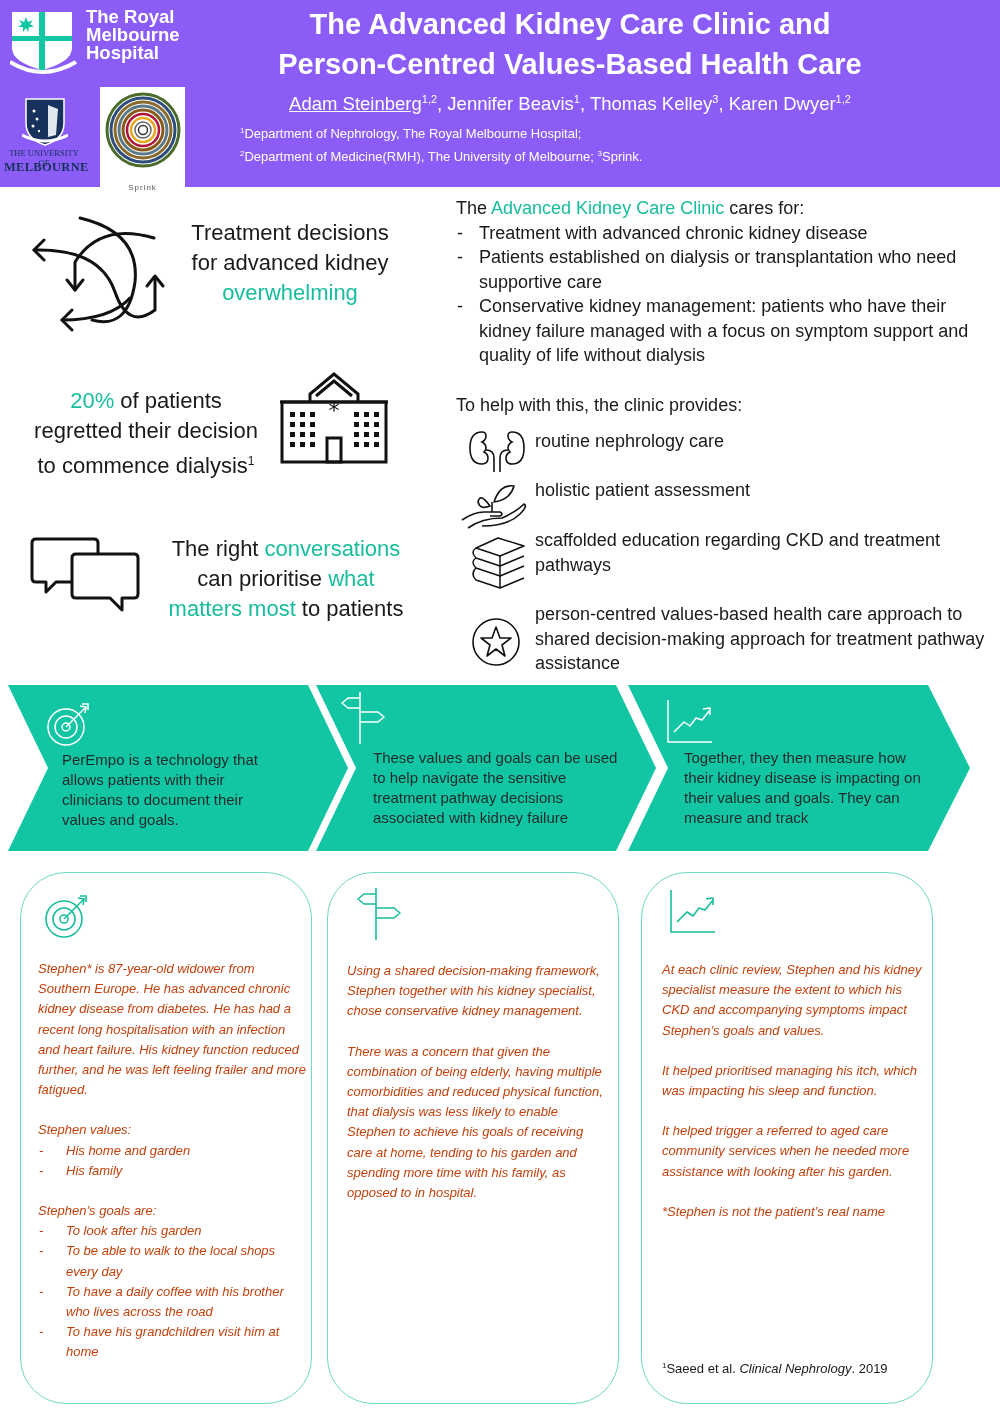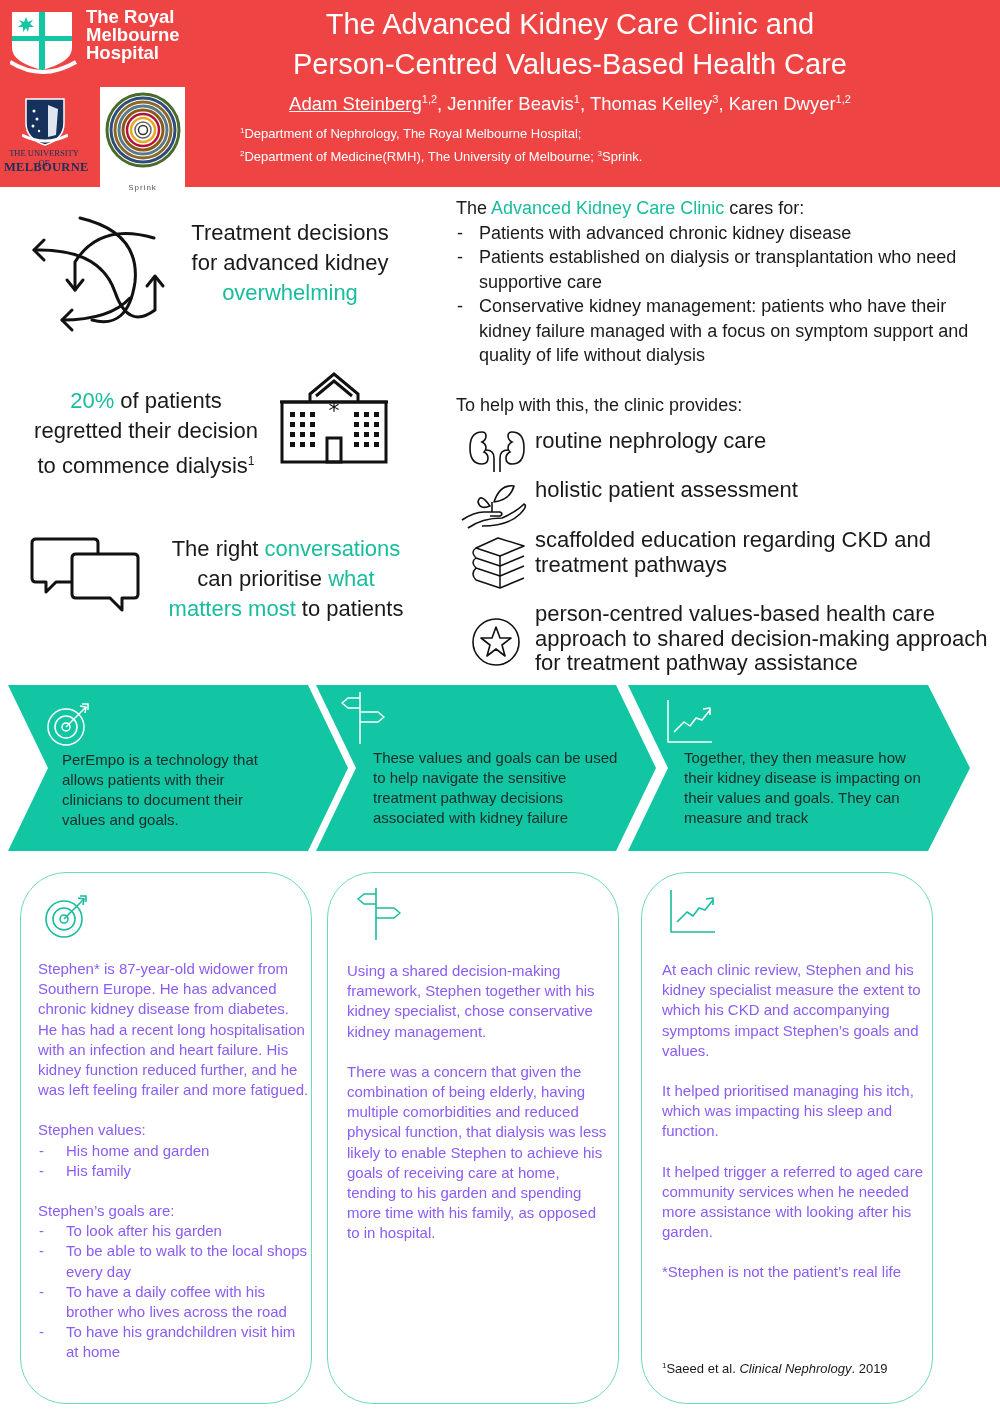--- a/index.html
+++ b/index.html
@@ -1,56 +1,56 @@
 <!DOCTYPE html>
 <html><head>
 <meta charset="utf-8">
 <style>
   * { box-sizing: border-box; margin: 0; padding: 0; }
   html, body { width: 1000px; height: 1414px; background: #ffffff; overflow: hidden; }
   body { font-family: "Liberation Sans", "DejaVu Sans", sans-serif; color: #1a1a1a; position: relative; }
   .teal { color: #17bd9c; }
 
   
-  .header { position: absolute; left: 0; top: 0; width: 1000px; height: 187px; background: #ef4444; }
+  .header { position: absolute; left: 0; top: 0; width: 1000px; height: 187px; background: #8b5cf6; }
   .rmh-text { position: absolute; left: 86px; top: 8px; color: #fff; font-weight: bold; font-size: 18.5px; line-height: 18px; }
   .uom-text1 { position: absolute; left: 4px; top: 148px; width: 80px; text-align: center; color: #16325c; font-family: "Liberation Serif", serif; font-size: 8.5px; }
   .uom-text2 { position: absolute; left: 4px; top: 160px; width: 80px; text-align: center; color: #16325c; font-family: "Liberation Serif", serif; font-size: 12.5px; font-weight: bold; letter-spacing: 0.3px; }
   .sprink-box { position: absolute; left: 100px; top: 87px; width: 85px; height: 108px; background: #fff; }
   .sprink-label { position: absolute; left: 0; bottom: 3px; width: 100%; text-align: center; font-size: 8px; letter-spacing: 1px; color: #555; }
 
-  .title { position: absolute; left: 240px; top: 4px; width: 660px; text-align: center; color: #fff; font-weight: normal; font-size: 29px; line-height: 40px; }
+  .title { position: absolute; left: 240px; top: 4px; width: 660px; text-align: center; color: #fff; font-weight: bold; font-size: 29px; line-height: 40px; }
   .authors { position: absolute; left: 240px; top: 93px; width: 660px; text-align: center; color: #fff; font-size: 18.5px; }
   .authors u { text-decoration: underline; }
   .authors sup { font-size: 11px; }
   .affil { position: absolute; left: 240px; top: 121px; width: 660px; text-align: left; color: #fff; font-size: 13px; line-height: 20px; }
   .affil sup { font-size: 8px; }
 
   
   .stmt { position: absolute; text-align: center; font-size: 22px; line-height: 30px; color: #1a1a1a; }
   .stmt sup { font-size: 12px; }
   .icon-abs { position: absolute; }
 
   
   .cares { position: absolute; left: 456px; top: 196px; width: 544px; font-size: 18px; line-height: 24.5px; }
   .dash-list { list-style: none; }
   .dash-list li { position: relative; padding-left: 23px; }
   .dash-list li::before { content: "-"; position: absolute; left: 1px; top: 0; }
   .provides-head { position: absolute; left: 456px; top: 395px; font-size: 18px; }
-  .prov-item { position: absolute; left: 535px; width: 460px; font-size: 22px; line-height: 24.5px; }
+  .prov-item { position: absolute; left: 535px; width: 460px; font-size: 18px; line-height: 24.5px; }
   .prov-icon { position: absolute; }
 
   
   .chev { position: absolute; top: 685px; height: 166px; background: #12c6a3; }
   .chev-text { position: absolute; font-size: 15px; line-height: 20px; color: #1d2a2a; }
   .chev-icon { position: absolute; }
 
   
   .card { position: absolute; top: 872px; height: 532px; border: 1.3px solid #6ed9c4; border-radius: 46px; background: #fff; }
-  .card-text { position: absolute; font-size: 15px; line-height: 20.2px; color: #8b5cf6; }
+  .card-text { position: absolute; font-size: 13px; line-height: 20.2px; color: #c2410c; font-style: italic; }
   .card-text p { margin-bottom: 20px; }
   .card-text .dash-list li { padding-left: 28px; }
   .card-icon { position: absolute; }
   .ref { position: absolute; left: 662px; top: 1361px; font-size: 13px; color: #1a1a1a; }
   .ref sup { font-size: 8px; }
 </style>
 </head>
 <body>
 
 <div class="header">
@@ -176,21 +176,21 @@
 </svg>
 <div class="stmt" style="left:150px;top:534px;width:272px">
   <div><span>The right </span><span class="teal">conversations</span></div>
   <div><span>can prioritise </span><span class="teal">what</span></div>
   <div><span class="teal">matters most</span><span> to patients</span></div>
 </div>
 
 <div class="cares">
   <div><span>The </span><span class="teal">Advanced Kidney Care Clinic</span><span> cares for:</span></div>
   <ul class="dash-list">
-    <li>Patients with advanced chronic kidney disease</li>
+    <li>Treatment with advanced chronic kidney disease</li>
     <li style="width:540px">Patients established on dialysis or transplantation who need supportive care</li>
     <li style="width:530px">Conservative kidney management: patients who have their kidney failure managed with a focus on symptom support and quality of life without dialysis</li>
   </ul>
 </div>
 
 <div class="provides-head">To help with this, the clinic provides:</div>
 
 <svg class="prov-icon" style="left:468px;top:428px" width="60" height="46" viewBox="0 0 60 46">
   <g fill="none" stroke="#111" stroke-width="1.6">
     <path d="M14 4 Q2 4 2 20 Q2 36 14 36 Q20 36 20 30 Q20 26 16 24 Q18 22 18 20 Q18 16 14 14 Q18 12 18 8 Q18 4 14 4 Z"></path>
@@ -305,16 +305,16 @@
   <g fill="none" stroke="#17bd9c" stroke-width="1.6" stroke-linejoin="round">
     <path d="M2 2 V44 H46"></path>
     <path d="M8 34 L18 24 L24 28 L30 20 L36 22 L44 12"></path>
     <path d="M37 11 L44 10 L44 17"></path>
   </g>
 </svg>
 <div class="card-text" style="left:662px;top:960px;width:262px">
   <p>At each clinic review, Stephen and his kidney specialist measure the extent to which his CKD and accompanying symptoms  impact Stephen’s goals and values.</p>
   <p>It helped prioritised managing his itch, which was impacting his sleep and function.</p>
   <p>It helped trigger a referred to aged care community services when he needed more assistance with looking after his garden.</p>
-  <p>*Stephen is not the patient’s real life</p>
+  <p>*Stephen is not the patient’s real name</p>
 </div>
 
 <div class="ref"><sup>1</sup><span>Saeed et al. </span><i>Clinical Nephrology</i><span>. 2019</span></div>
 
 </body></html>

